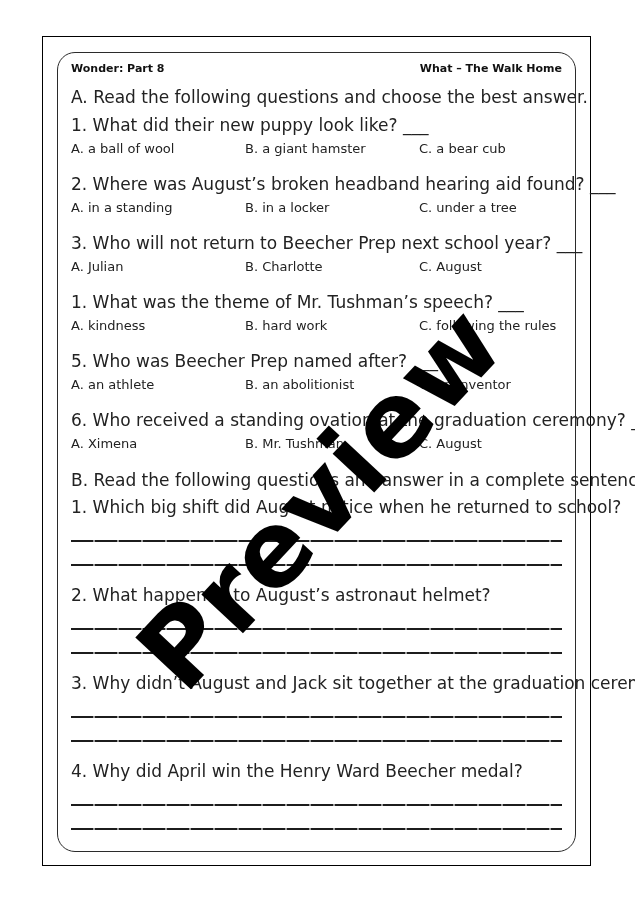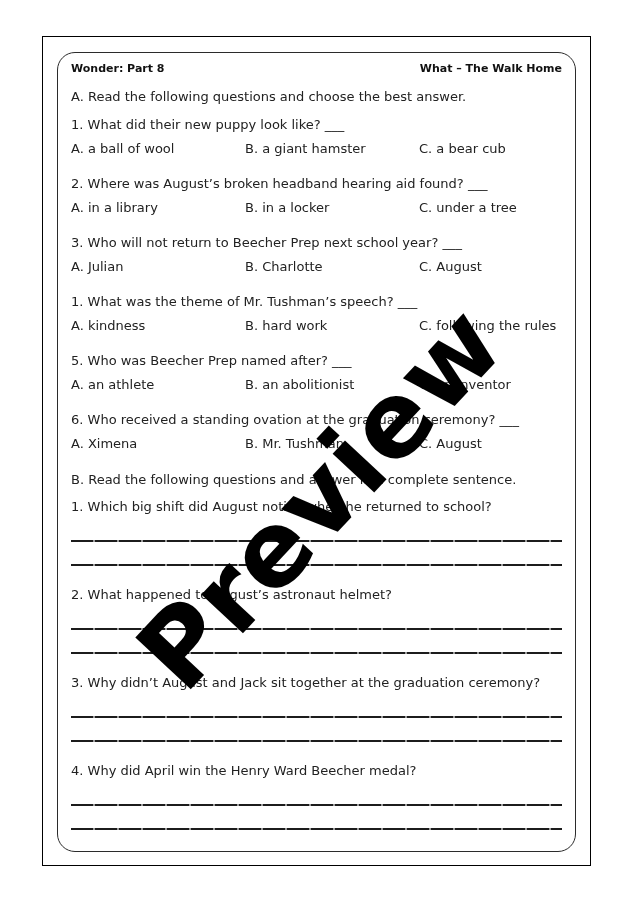--- a/index.html
+++ b/index.html
@@ -40,21 +40,21 @@
     display: flex;
     justify-content: space-between;
     align-items: flex-start;
     font-weight: bold;
     font-size: 11px;
     line-height: 19px;
     color: #111111;
   }
   p {
     margin: 0;
-    font-size: 13px;
+    font-size: 17px;
     line-height: 18px;
     white-space: nowrap;
   }
   .instr-a { margin-top: 10px; }
   .instr-b { margin-top: 18px; }
   .mc-block { margin-top: 17px; }
   .mc-block.first { margin-top: 10px; }
   .opts {
     display: grid;
     grid-template-columns: 174px 174px auto;
@@ -106,21 +106,21 @@
         <div class="opts">
           <span>A. a ball of wool</span>
           <span>B. a giant hamster</span>
           <span>C. a bear cub</span>
         </div>
       </div>
 
       <div class="mc-block">
         <p>2. Where was August’s broken headband hearing aid found? ___</p>
         <div class="opts">
-          <span>A. in a library</span>
+          <span>A. in a standing</span>
           <span>B. in a locker</span>
           <span>C. under a tree</span>
         </div>
       </div>
 
       <div class="mc-block">
         <p>3. Who will not return to Beecher Prep next school year? ___</p>
         <div class="opts">
           <span>A. Julian</span>
           <span>B. Charlotte</span>

